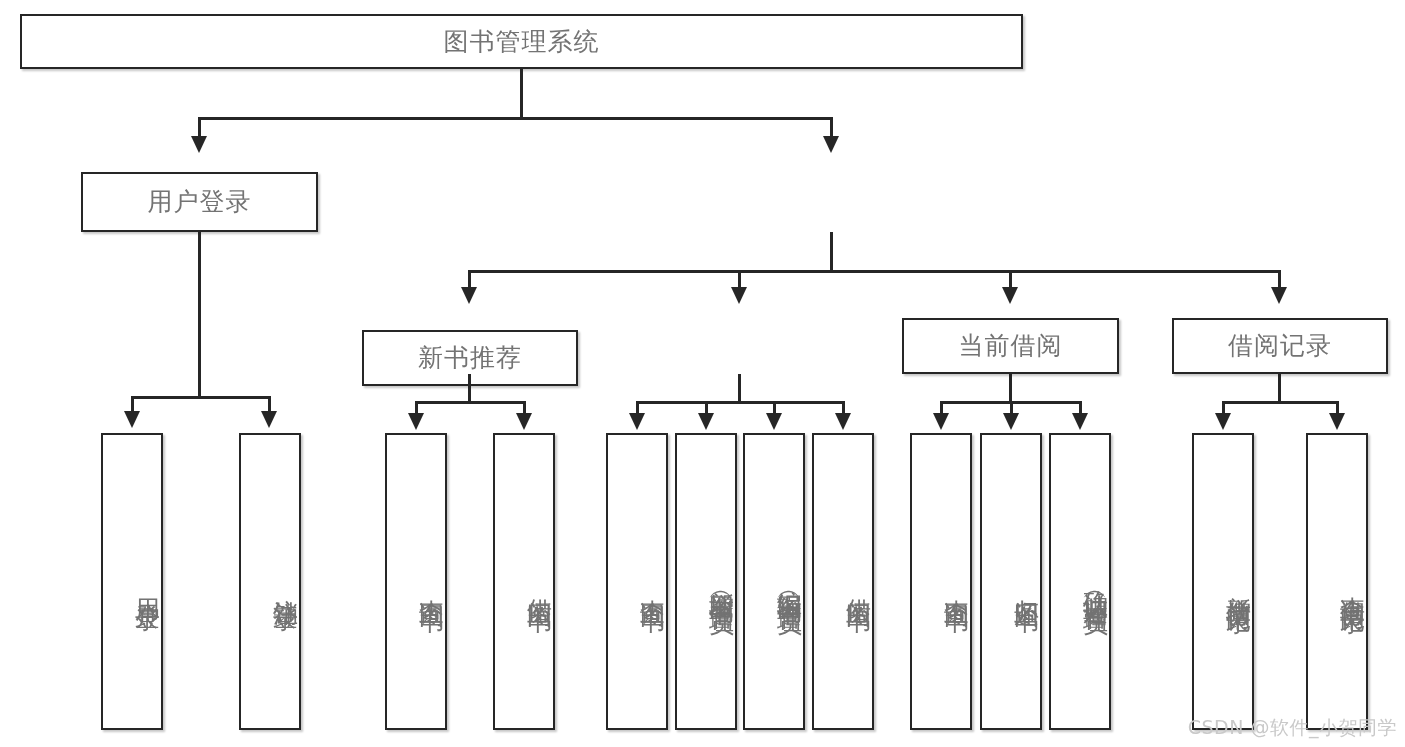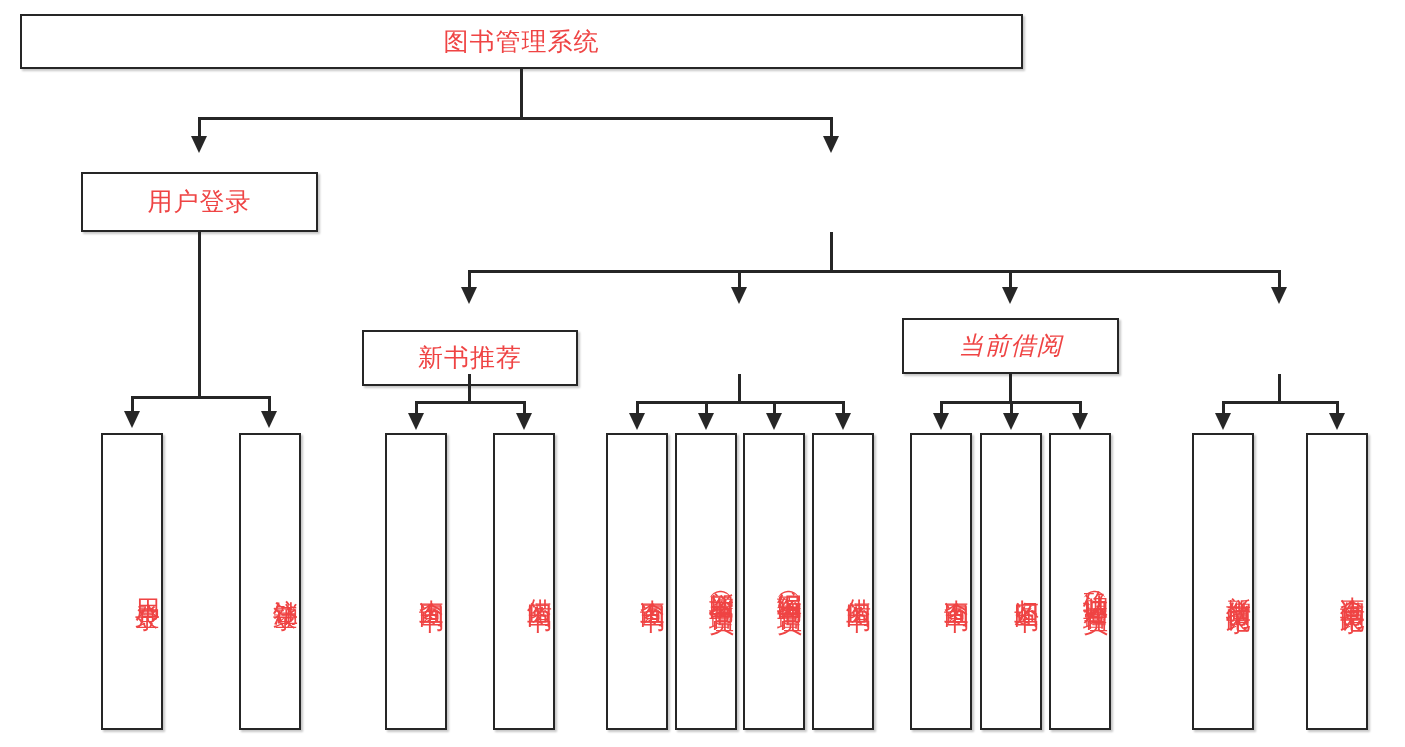--- a/index.html
+++ b/index.html
@@ -21,21 +21,21 @@
   
   .node {
     position: absolute;
     box-sizing: border-box;
     background: #ffffff;
     border: 2.5px solid #262626;
     box-shadow: 2px 2px 2px rgba(0,0,0,0.22);
     display: flex;
     align-items: center;
     justify-content: center;
-    color: #ef4444;
+    color: #737373;
   }
   .node.h {
     
     font-size: 25px;
     letter-spacing: 1px;
     line-height: 1.1;
   }
   .node.root {
     font-size: 25px;
   }
@@ -123,22 +123,25 @@
   <div class="vline" style="left:738px; top:270px; height:20px;"></div>
   <div class="arrow" style="left:731px; top:287px;"></div>
   <div class="vline" style="left:1009px; top:270px; height:20px;"></div>
   <div class="arrow" style="left:1002px; top:287px;"></div>
   <div class="vline" style="left:1278px; top:270px; height:20px;"></div>
   <div class="arrow" style="left:1271px; top:287px;"></div>
 
   <div class="node h" style="left:362px; top:330px; width:216px; height:56px;">
     <span>新书推荐</span>
   </div>
-  <div class="node h" style="left:902px; top:318px; width:217px; height:56px;font-style:italic;">
+  <div class="node h" style="left:902px; top:318px; width:217px; height:56px;">
     <span>当前借阅</span>
+  </div>
+  <div class="node h" style="left:1172px; top:318px; width:216px; height:56px;">
+    <span>借阅记录</span>
   </div>
 
   <div class="vline" style="left:468px; top:374px; height:29px;"></div>
   <div class="hline" style="left:415px; top:401px; width:108px;"></div>
   <div class="vline" style="left:415px; top:401px; height:15px;"></div>
   <div class="arrow" style="left:408px; top:413px;"></div>
   <div class="vline" style="left:523px; top:401px; height:15px;"></div>
   <div class="arrow" style="left:516px; top:413px;"></div>
 
   <div class="vline" style="left:738px; top:374px; height:29px;"></div>
@@ -205,14 +208,15 @@
     <span class="vtext">确认归还（管理员）</span>
   </div>
 
   <div class="node v" style="left:1192px; top:433px; width:62px; height:297px;">
     <span class="vtext">新增借阅记录</span>
   </div>
   <div class="node v" style="left:1306px; top:433px; width:62px; height:297px;">
     <span class="vtext">查询借阅记录</span>
   </div>
 
+  <div id="watermark">CSDN @软件_小贺同学</div>
 
 </div>
 
 </body></html>

